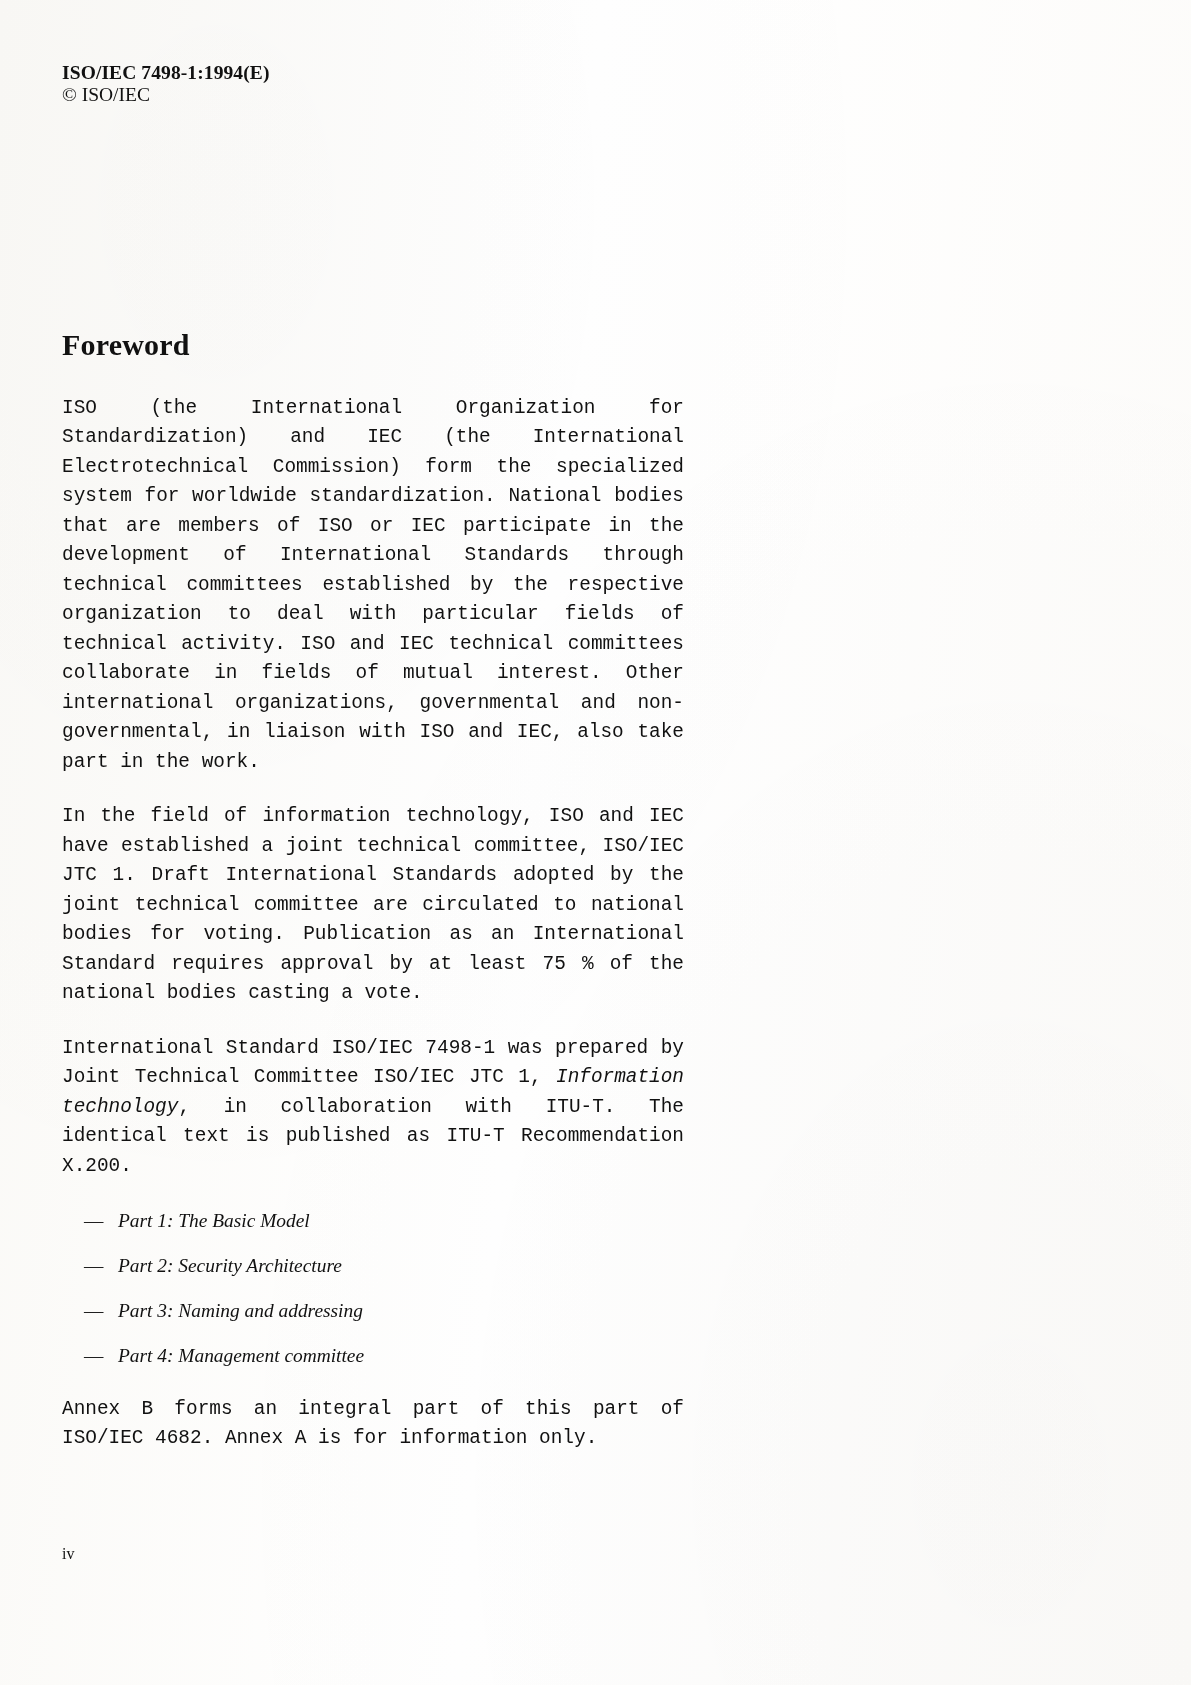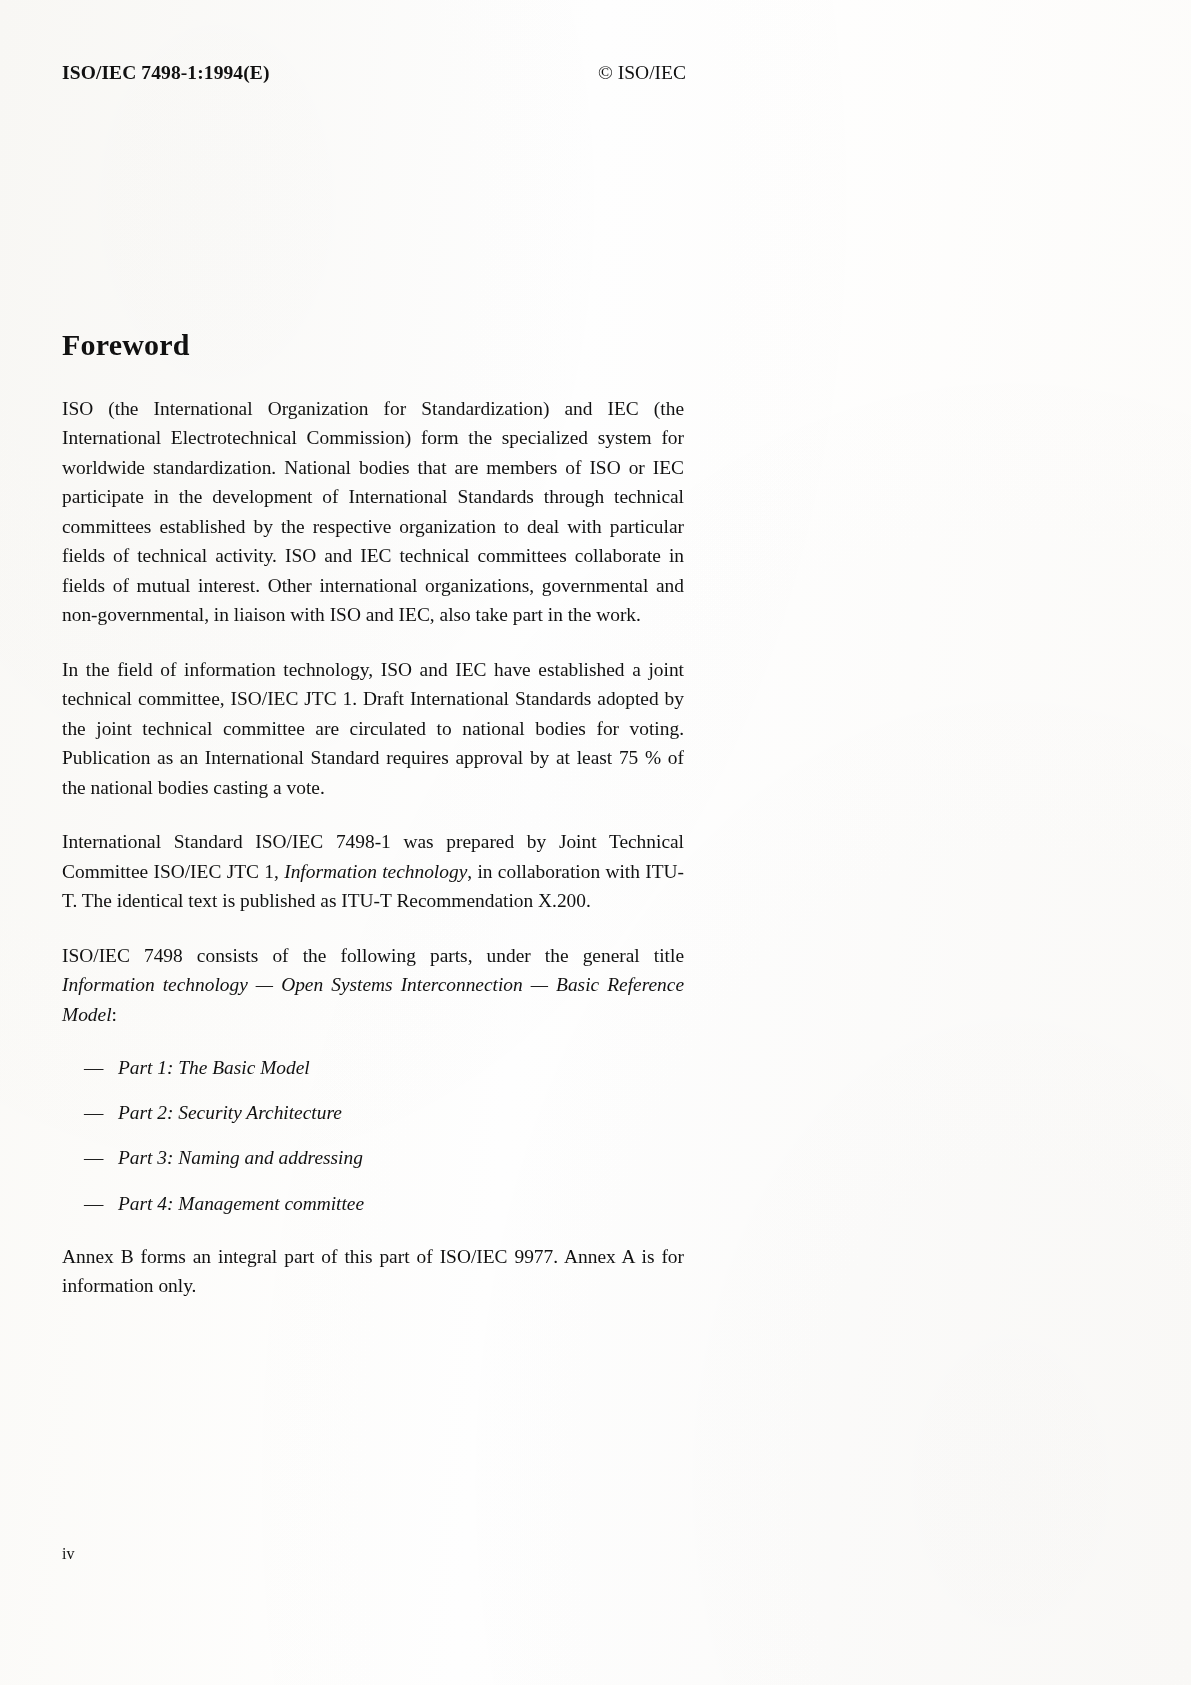--- a/index.html
+++ b/index.html
@@ -39,20 +39,21 @@
 
   
   .header {
     position: absolute;
     left: 62px;
     top: 62px;
     width: 630px;
     display: flex;
     justify-content: space-between;
     align-items: baseline;
+    flex-direction: column;
   }
 
   .header-left {
     font-weight: bold;
     font-size: 19.5px;
     letter-spacing: 0.1px;
     white-space: nowrap;
   }
 
   .header-right {
@@ -77,20 +78,21 @@
     line-height: 1.1;
   }
 
   p.para {
     margin: 0 0 25px 0;
     font-size: 19.4px;
     line-height: 1.52;
     text-align: justify;
     text-justify: inter-word;
     hyphens: none;
+    font-family: Liberation Mono, monospace;
   }
 
   p.para.tight {
     margin-bottom: 24px;
   }
 
   .it {
     font-style: italic;
   }
 
@@ -148,41 +150,40 @@
       <span class="header-right">© ISO/IEC</span>
     </div>
 
     <div class="col">
 
       <h1 class="foreword">Foreword</h1>
 
       <p class="para"><span>ISO (the International Organization for Standardization) and IEC (the International Electrotechnical Commission) form the specialized system for worldwide standardization. National bodies that are members of ISO or IEC participate in the development of International Standards through technical committees established by the respective organization to deal with particular fields of technical activity. ISO and IEC technical committees collaborate in fields of mutual interest. Other international organizations, governmental and non-governmental, in liaison with ISO and IEC, also take part in the work.</span></p>
       <p class="para"><span>In the field of information technology, ISO and IEC have established a joint technical committee, ISO/IEC JTC 1. Draft International Standards adopted by the joint technical committee are circulated to national bodies for voting. Publication as an International Standard requires approval by at least 75 % of the national bodies casting a vote.</span></p>
       <p class="para"><span>International Standard ISO/IEC 7498-1 was prepared by Joint Technical Committee ISO/IEC JTC 1, </span><span class="it">Information technology</span><span>, in collaboration with ITU-T. The identical text is published as ITU-T Recommendation X.200.</span></p>
-      <p class="para tight"><span>ISO/IEC 7498 consists of the following parts, under the general title </span><span class="it">Information technology — Open Systems Interconnection — Basic Reference Model</span><span>:</span></p>
 
       <ul class="parts">
           <li>
             <span class="dash">—</span>
             <span class="ptext">Part 1: The Basic Model</span>
           </li>
           <li>
             <span class="dash">—</span>
             <span class="ptext">Part 2: Security Architecture</span>
           </li>
           <li>
             <span class="dash">—</span>
             <span class="ptext">Part 3: Naming and addressing</span>
           </li>
           <li>
             <span class="dash">—</span>
             <span class="ptext">Part 4: Management committee</span>
           </li>
         </ul>
 
-      <p class="para last-para"><span>Annex B forms an integral part of this part of ISO/IEC 9977. Annex A is for information only.</span></p>
+      <p class="para last-para"><span>Annex B forms an integral part of this part of ISO/IEC 4682. Annex A is for information only.</span></p>
 
     </div>
 
     <div class="folio">iv</div>
 
   </div>
 </div>
 
 </body></html>

